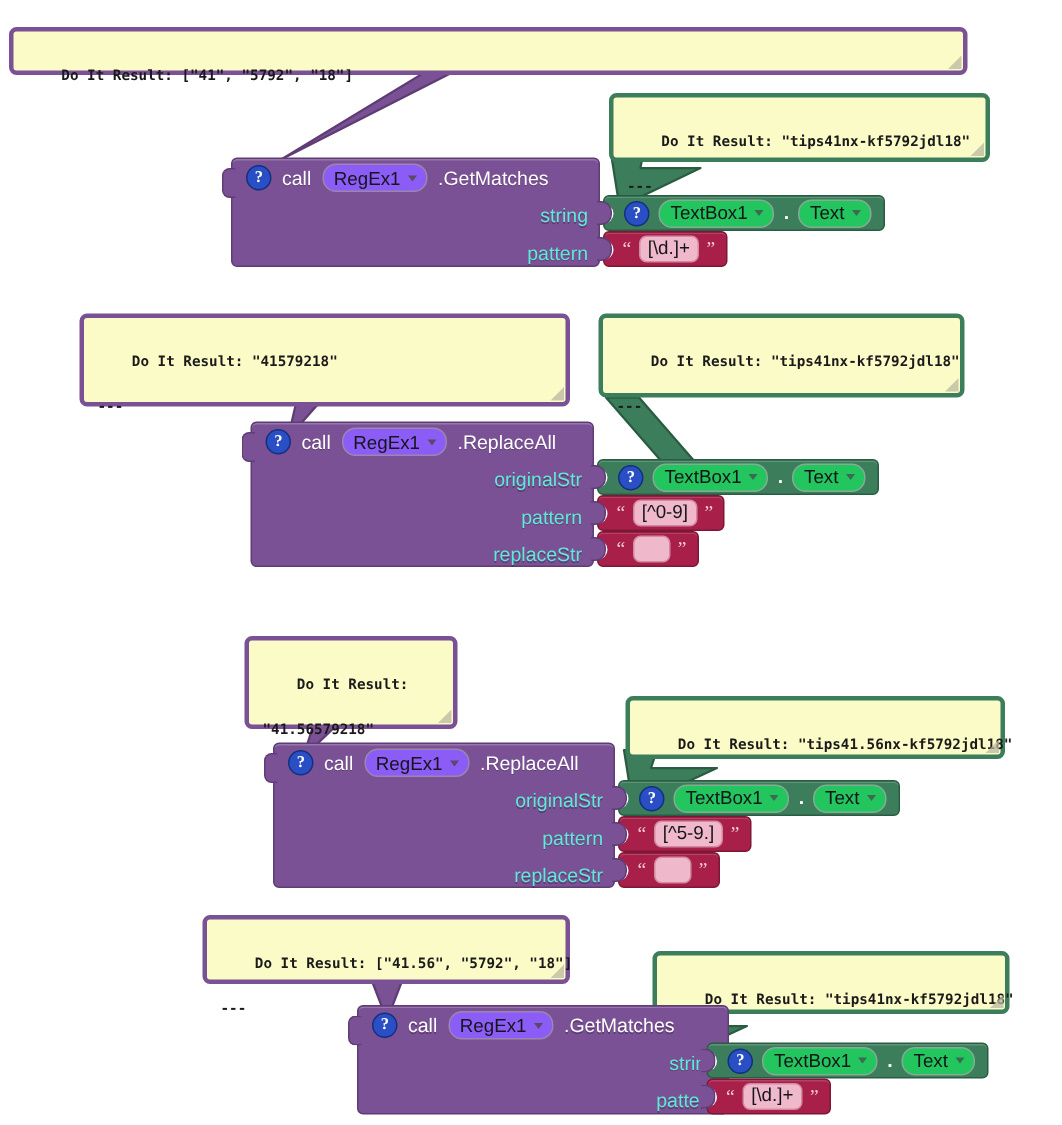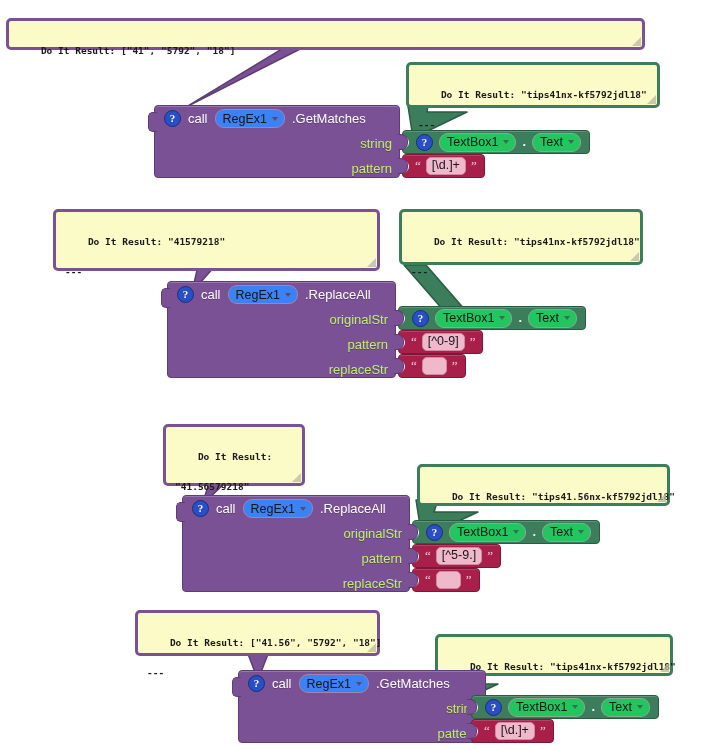--- a/index.html
+++ b/index.html
@@ -100,21 +100,21 @@
     font-size: 13px;
   }
   .row.header { gap: 7px; }
   .row.arg {
     justify-content: flex-end;
     padding-right: 7px;
     padding-left: 0;
   }
   .arg-label {
     font-size: 13px;
-    color: #bef264;
+    color: #5eead4;
     text-shadow: 0 1px 0 rgba(0,0,0,.25);
   }
 
   
   .qmark {
     width: 15px;
     height: 15px;
     border-radius: 50%;
     background: #2a4fc4;
     border: 1px solid #12307f;
@@ -132,21 +132,21 @@
     color: #ffffff;
     font-size: 13px;
     text-shadow: 0 1px 0 rgba(0,0,0,.25);
   }
 
   
   .field {
     display: inline-flex;
     align-items: center;
     gap: 5px;
-    background: #3b82f6;
+    background: #8b5cf6;
     border: 1px solid #9c86ad;
     border-radius: 9px;
     padding: 0 6px 0 7px;
     height: 17px;
     color: #15151a;
     font-size: 12.5px;
     flex: 0 0 auto;
   }
   .field.green-f {
     background: #22c55e;

